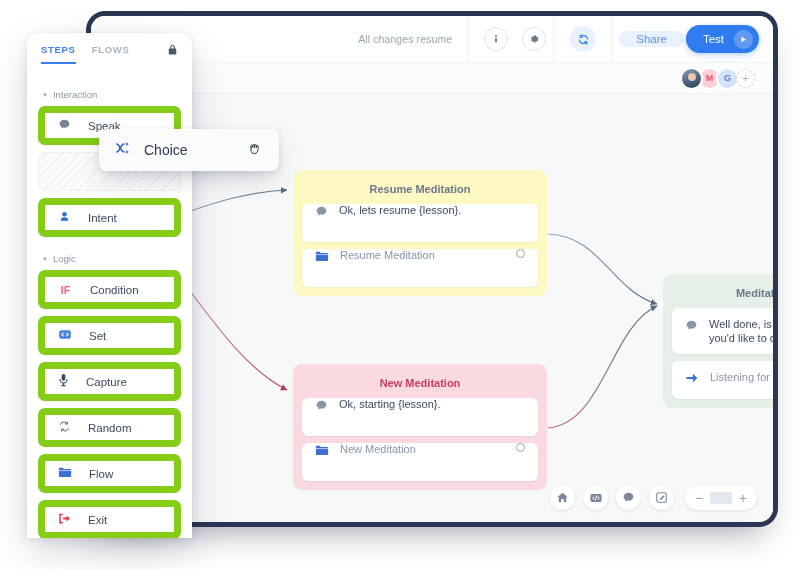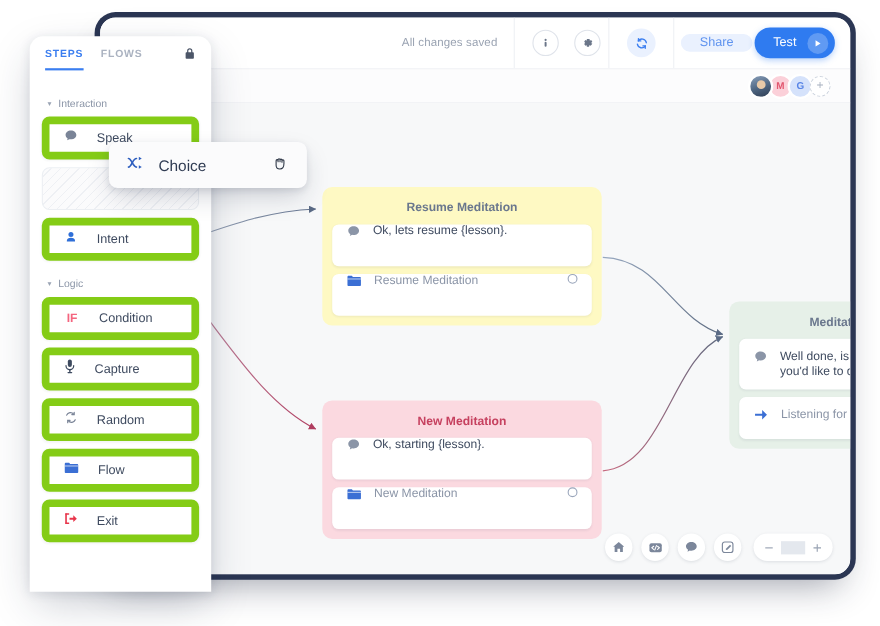--- a/index.html
+++ b/index.html
@@ -161,21 +161,21 @@
   .if-ico{font-size:11px;font-weight:bold;color:#f4657f;width:15px;text-align:center;}
 </style>
 </head>
 <body>
 
 <div class="stage">
 
   <div class="app-window">
 
     <div class="topbar">
-      <div class="saved-text">All changes saved</div>
+      <div class="saved-text">All changes resume</div>
       <div class="vdiv"></div>
       <div class="round-ico first">
         <svg width="12" height="12" viewBox="0 0 16 16">
             <circle cx="8" cy="8" r="7" fill="none" stroke="none"></circle>
             <circle cx="8" cy="4.4" r="1.3" fill="#6b7689"></circle>
             <rect x="6.8" y="6.6" width="2.4" height="6" rx="1.2" fill="#6b7689"></rect>
           </svg>
       </div>
       <div class="round-ico">
         <svg width="12" height="12" viewBox="0 0 16 16" fill="#6b7689">
@@ -381,20 +381,29 @@
       <div class="group-label">
         <span class="caret">▼</span>
         <span>Logic</span>
       </div>
       <div class="step">
         <span class="if-ico">IF</span>
         <span class="step-label">Condition</span>
       </div>
       <div class="step">
         <span>
+          <svg width="14" height="13" viewBox="0 0 16 14">
+              <rect x="1.3" y="2.2" width="13.4" height="9.6" rx="2.2" fill="#4a84e0"></rect>
+              <path d="M6 5.3L4.2 7 6 8.7M10 5.3L11.8 7 10 8.7" stroke="#fff" stroke-width="1.2" fill="none" stroke-linecap="round"></path>
+            </svg>
+        </span>
+        <span class="step-label">Set</span>
+      </div>
+      <div class="step">
+        <span>
           <svg width="11" height="14" viewBox="0 0 12 16" fill="#3d4a5f">
               <rect x="3.9" y="1" width="4.2" height="7.8" rx="2.1"></rect>
               <path d="M2 7.4c0 2.2 1.8 4 4 4s4-1.8 4-4" fill="none" stroke="#3d4a5f" stroke-width="1.3" stroke-linecap="round"></path>
               <rect x="5.3" y="11.3" width="1.4" height="3" rx=".7"></rect>
               <rect x="3.5" y="13.8" width="5" height="1.3" rx=".65"></rect>
             </svg>
         </span>
         <span class="step-label">Capture</span>
       </div>
       <div class="step">

